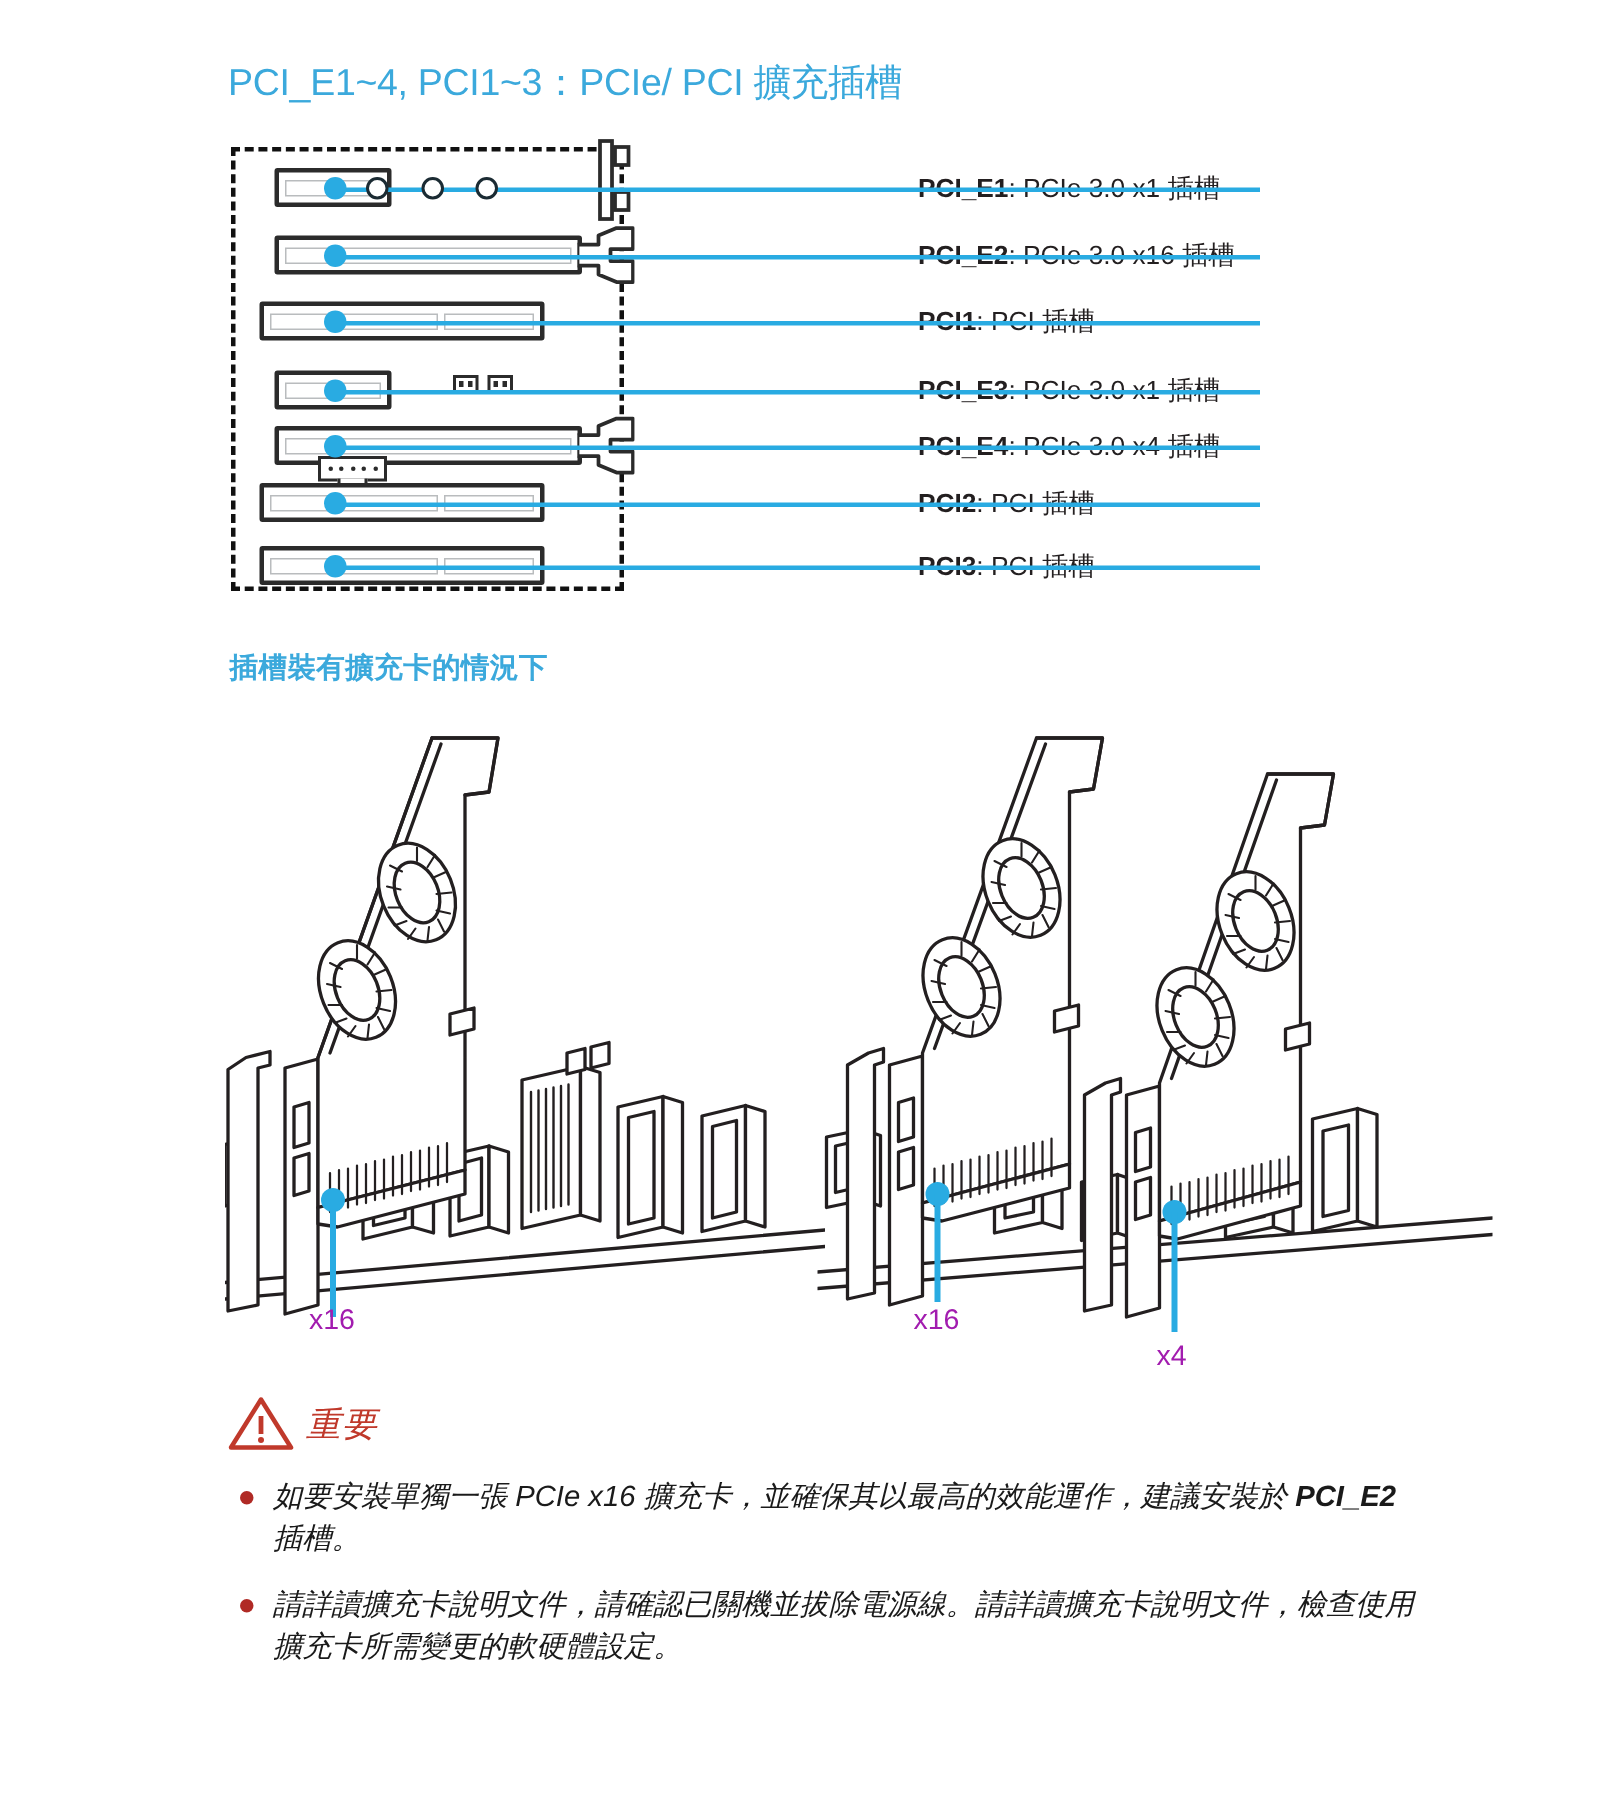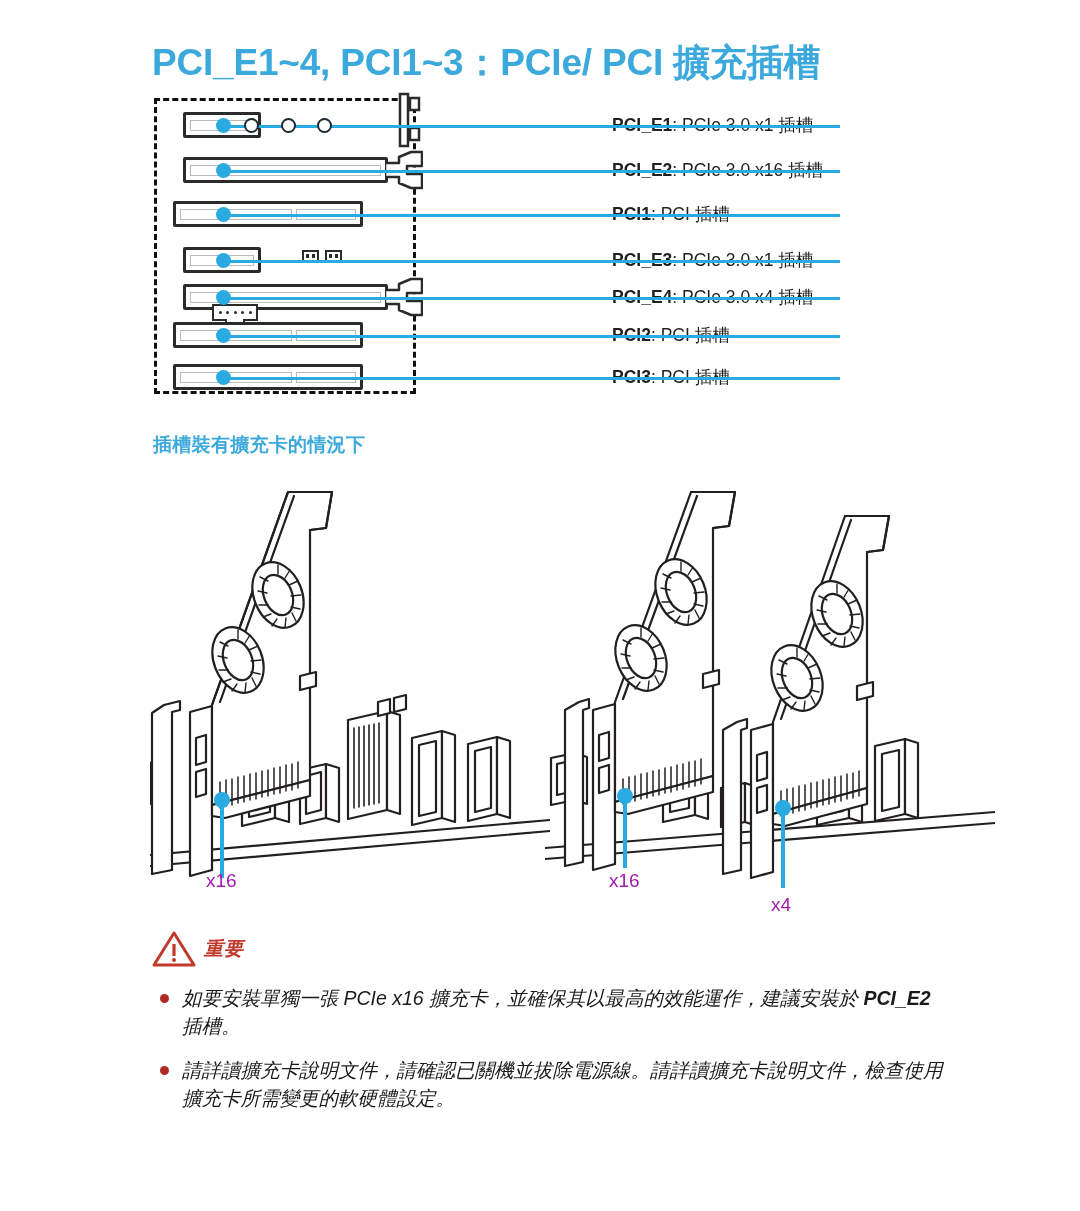--- a/index.html
+++ b/index.html
@@ -12,22 +12,22 @@
     position: relative;
     font-family: "Liberation Sans", "DejaVu Sans", sans-serif;
     color: #231f20;
     overflow: hidden;
   }
 
   
   .page-title {
     position: absolute;
     left: 152px; top: 38px;
-    font-size: 37px;
-    font-weight: bold;
+    font-size: 25px;
+    font-weight: normal;
     letter-spacing: -0.2px;
     color: #3ba9dc;
     white-space: nowrap;
   }
 
   
   .slotmap {
     position: absolute;
     left: 150px; top: 92px;
     width: 700px; height: 310px;
@@ -171,22 +171,22 @@
     width: 830px;
   }
   .imp-head {
     display: flex;
     align-items: center;
     gap: 8px;
     height: 42px;
   }
   .imp-head .warn-ico { width: 44px; height: 38px; display: block; }
   .imp-head .imp-text {
-    font-size: 19px;
-    font-weight: bold;
+    font-size: 23px;
+    font-weight: normal;
     font-style: italic;
     color: #c0392b;
     letter-spacing: 1px;
   }
   .bullets {
     margin: 14px 0 0 0;
     padding: 0;
     list-style: none;
   }
   .bullets li {

